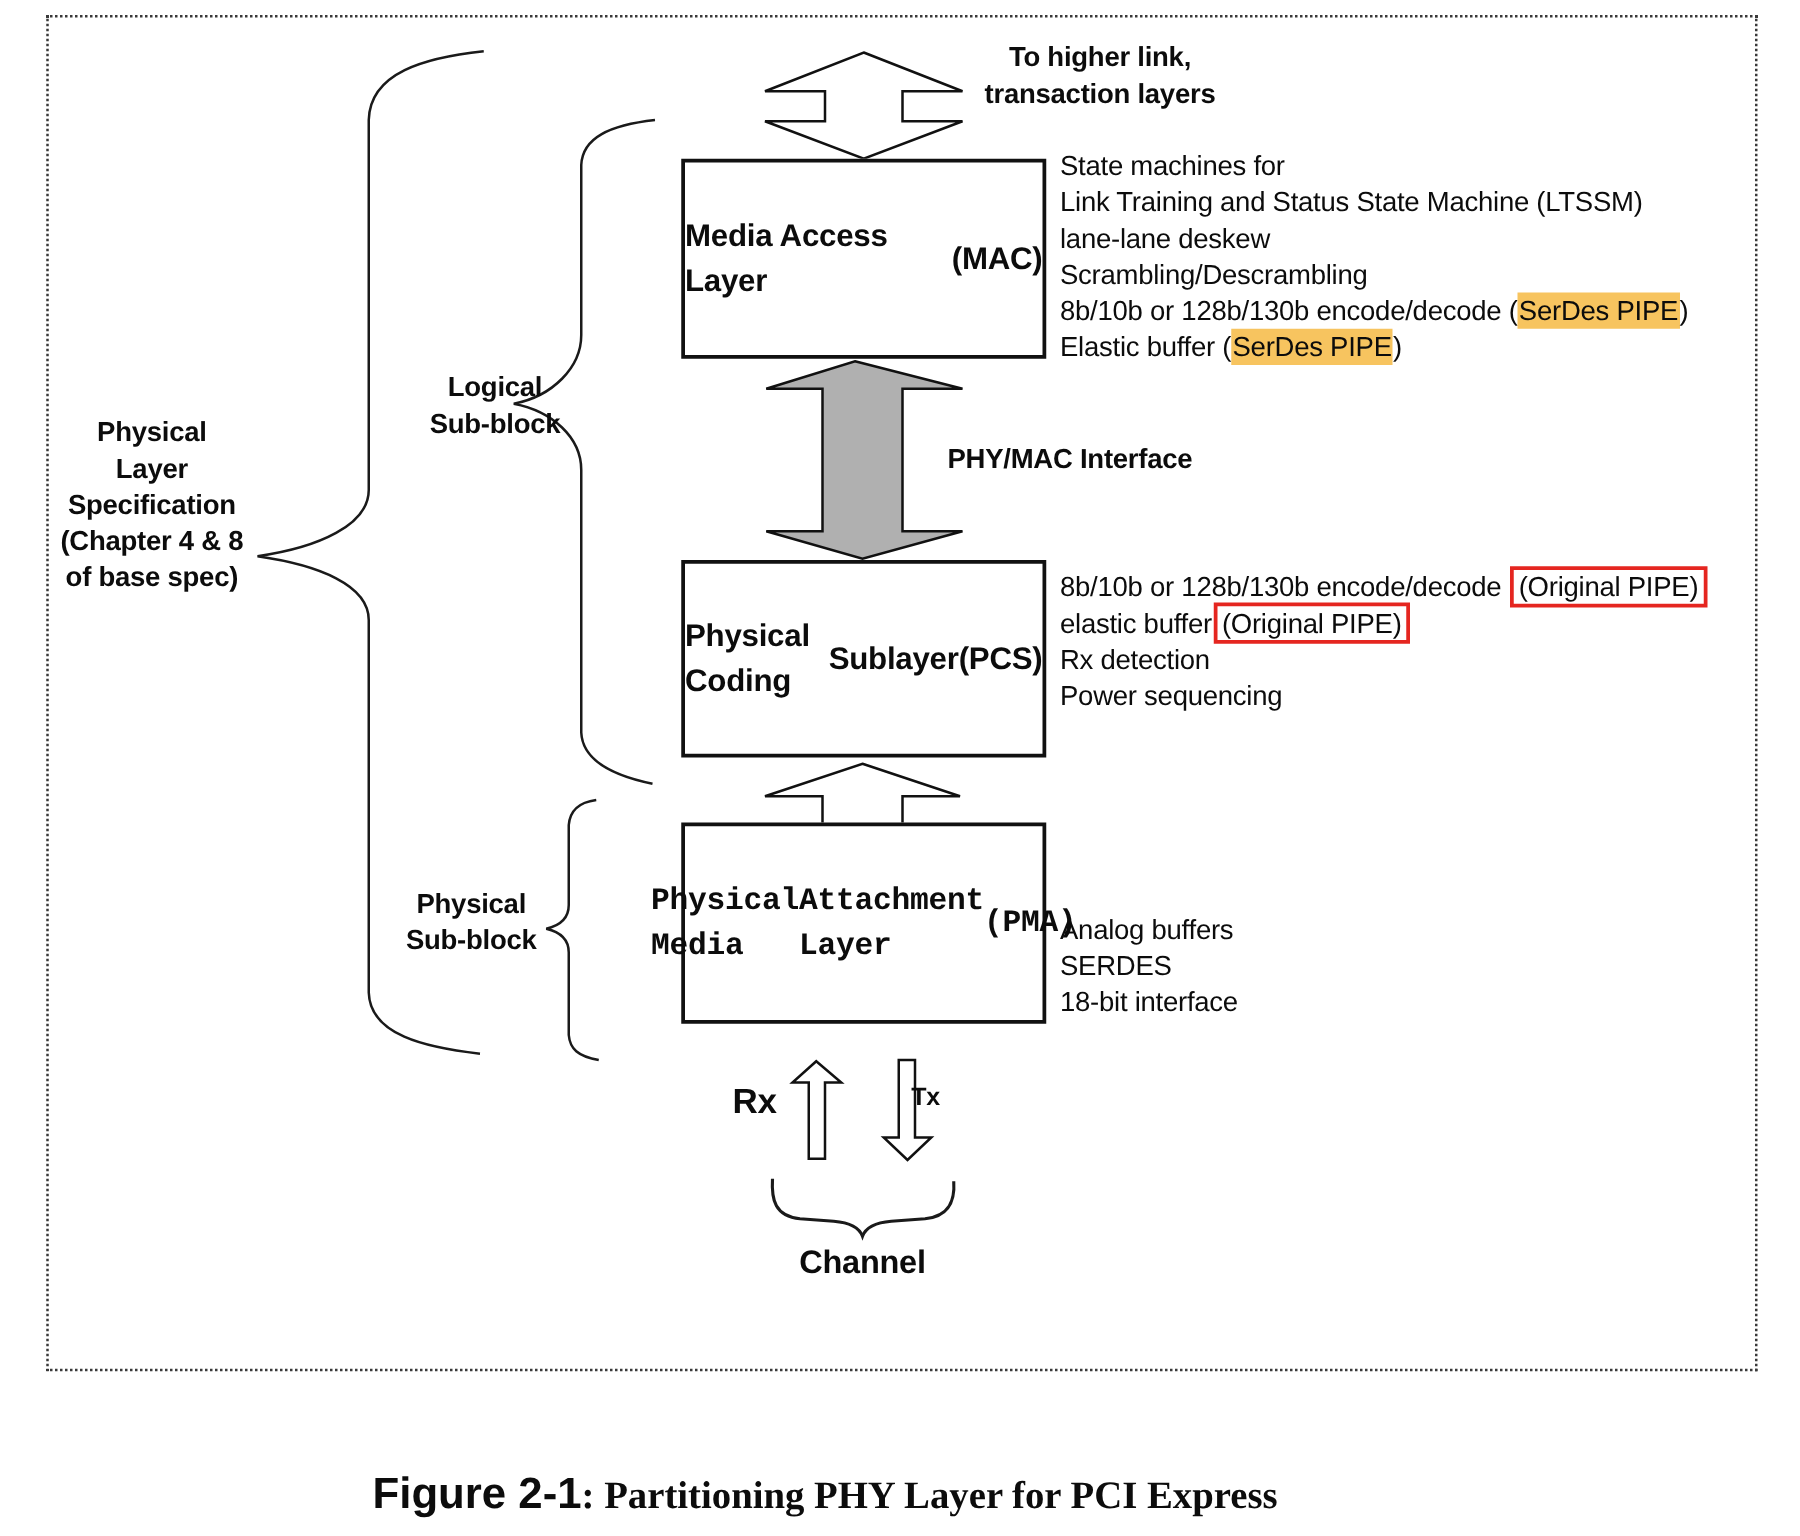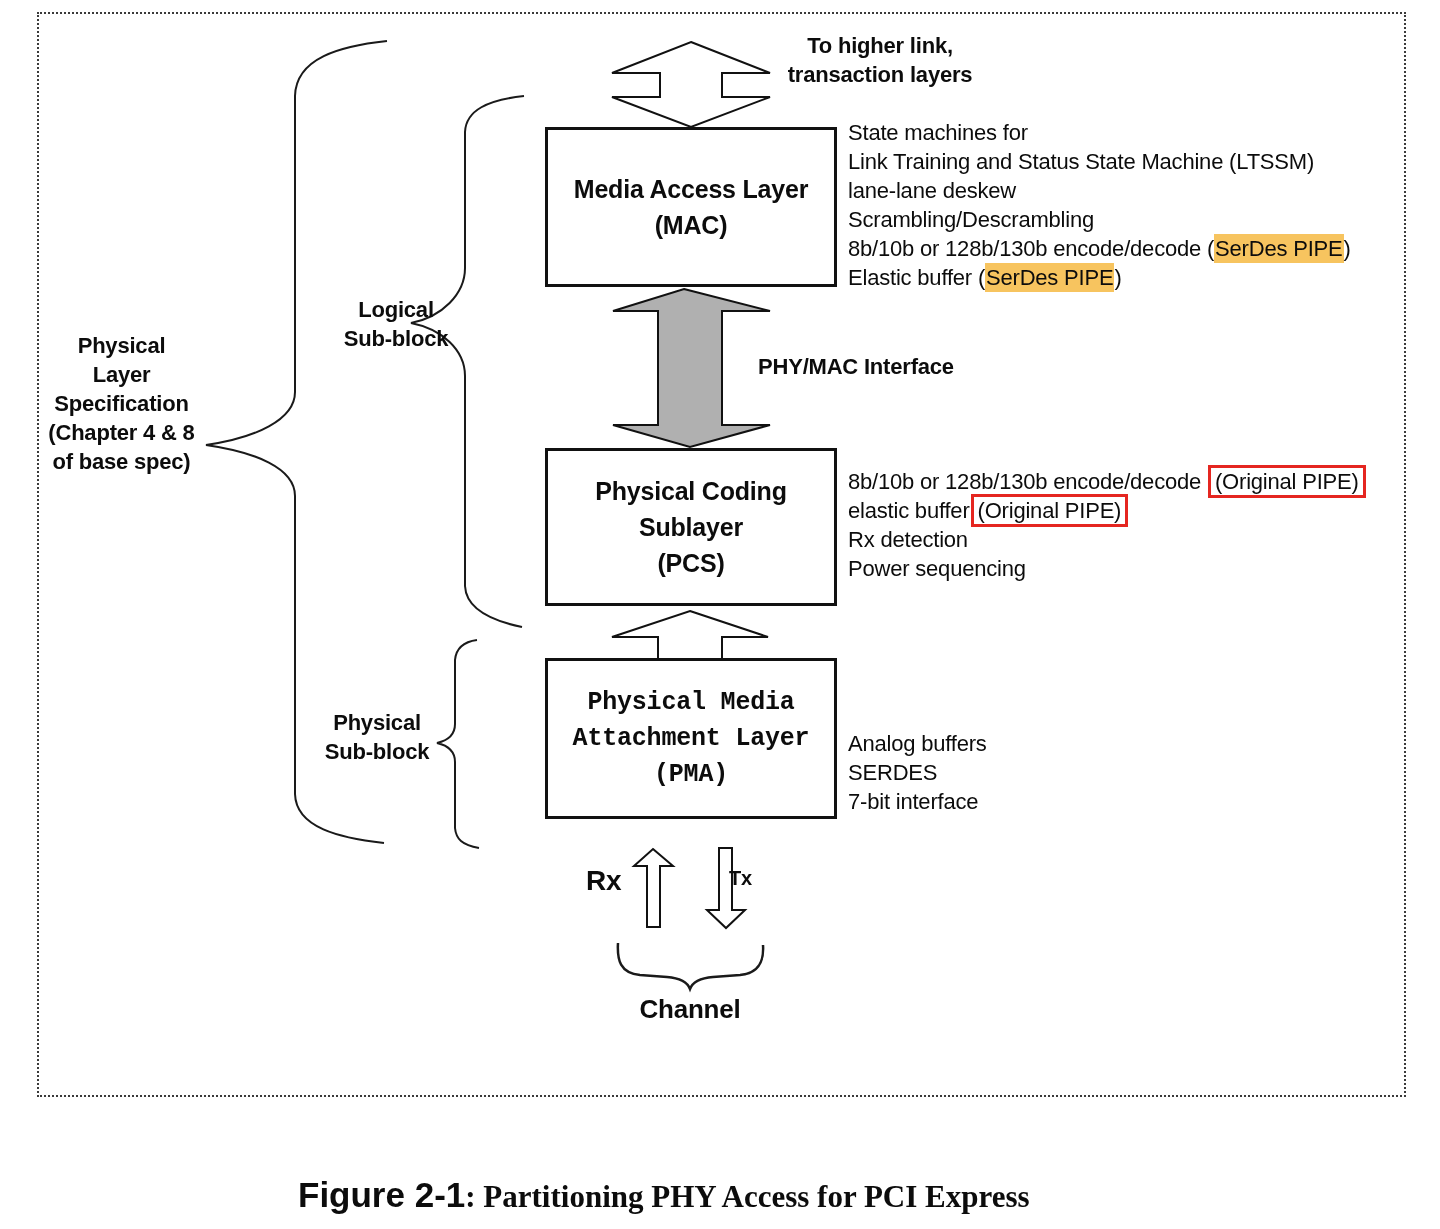--- a/index.html
+++ b/index.html
@@ -9,42 +9,42 @@
   }
   .frame{position:absolute;left:37px;top:12px;width:1365px;height:1081px;border:2px dotted #3a3a3a;}
   svg.lines{position:absolute;left:0;top:0;width:1440px;height:1229px;}
 
   .abs{position:absolute;}
   .ctr{text-align:center;}
 
   
   .blockbox{
     position:absolute;left:545px;width:286px;border:3px solid #111;background:#fff;
-    display:flex;flex-direction:column;justify-content:center;align-items:center;
+    display:flex;flex-direction:row;justify-content:center;align-items:center;
     font-weight:bold;font-size:25px;line-height:36px;letter-spacing:-0.2px;
   }
   #box-mac{top:127px;height:154px;}
   #box-pcs{top:448px;height:152px;}
   #box-pma{top:658px;height:155px;font-family:Liberation Mono, monospace;}
 
   
   .notes{font-size:22px;line-height:29px;letter-spacing:-0.2px;white-space:nowrap;}
   .hl{background:var(--hl,#F7C45F);padding:2px 1px;}
   .redbox{border:3px solid var(--red,#E52620);padding:1px 4px;margin-left:1px;}
 
   
   .blabel{font-weight:bold;font-size:22px;line-height:29px;letter-spacing:-0.2px;}
 
   #top-label{left:770px;top:31px;width:220px;}
   #phy-spec-label{left:31px;top:331px;width:181px;}
   #logical-label{left:295px;top:295px;width:130px;padding-left:36px;}
   #physical-label{left:312px;top:708px;width:130px;}
   #interface-label{left:758px;top:352px;}
   #mac-notes{left:848px;top:118px;}
-  #pcs-notes{left:848px;top:455px;margin-top:12px;}
+  #pcs-notes{left:848px;top:455px;}
   #pma-notes{left:848px;top:729px;}
   #rx-label{left:586px;top:866px;font-size:28px;}
   #tx-label{left:729px;top:864px;font-size:20px;}
   #channel-label{left:615px;top:995px;width:150px;font-size:26px;}
 
   #caption{left:298px;top:1175px;white-space:nowrap;}
   #caption .cap-label{font-weight:bold;font-size:35px;font-family:"Liberation Sans","DejaVu Sans",sans-serif;}
   #caption .cap-title{font-weight:bold;font-size:31px;font-family:"Liberation Serif","DejaVu Serif",serif;}
 </style>
 </head>
@@ -129,24 +129,24 @@
   <div class="abs notes" id="pcs-notes">
     <div><span>8b/10b or 128b/130b encode/decode </span><span class="redbox">(Original PIPE)</span></div>
     <div><span>elastic buffer</span><span class="redbox">(Original PIPE)</span></div>
     <div>Rx detection</div>
     <div>Power sequencing</div>
   </div>
 
   <div class="abs notes" id="pma-notes">
     <div>Analog buffers</div>
     <div>SERDES</div>
-    <div>7-bit interface</div>
+    <div>18-bit interface</div>
   </div>
 
   <div class="abs blabel" id="rx-label">Rx</div>
   <div class="abs blabel" id="tx-label">Tx</div>
   <div class="abs ctr blabel" id="channel-label">Channel</div>
 
   <div class="abs" id="caption">
-    <span class="cap-label">Figure 2-1</span><span class="cap-title">: Partitioning PHY Access for PCI Express</span>
+    <span class="cap-label">Figure 2-1</span><span class="cap-title">: Partitioning PHY Layer for PCI Express</span>
   </div>
 
 </div>
 
 </body></html>

